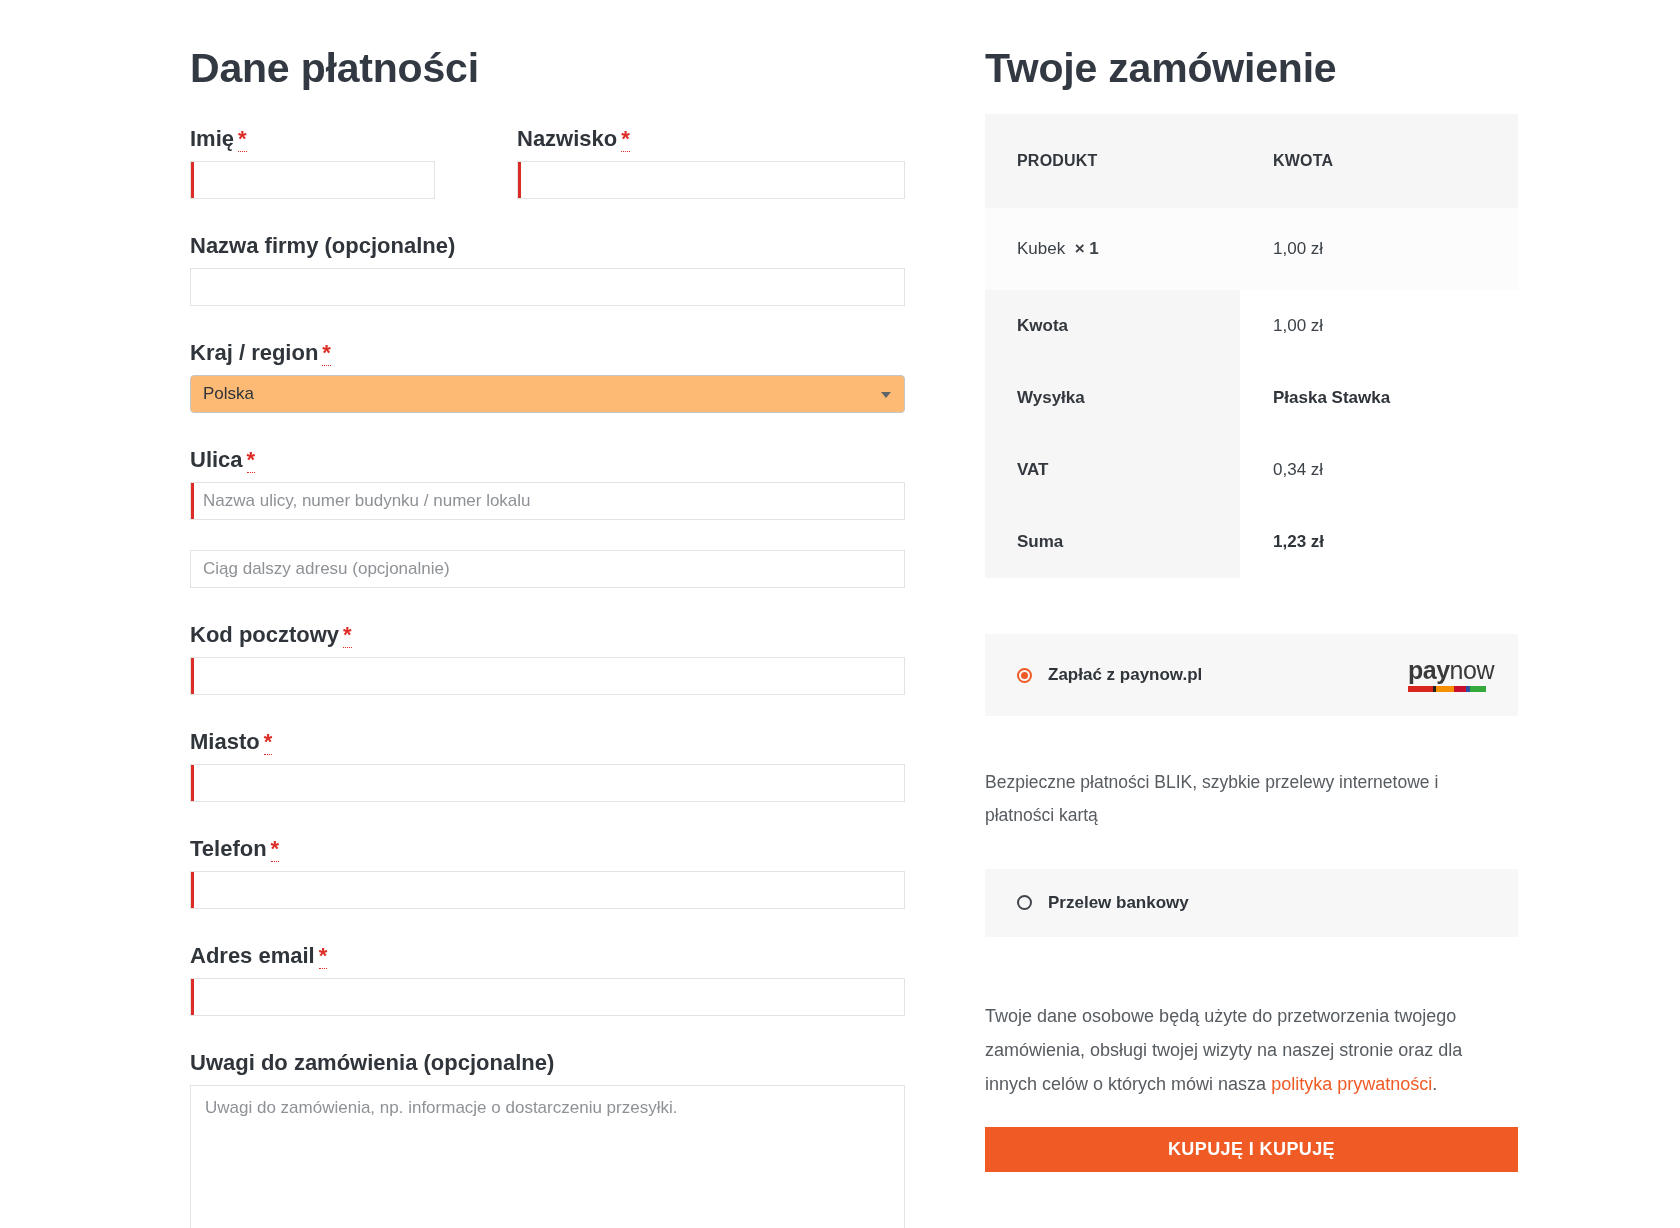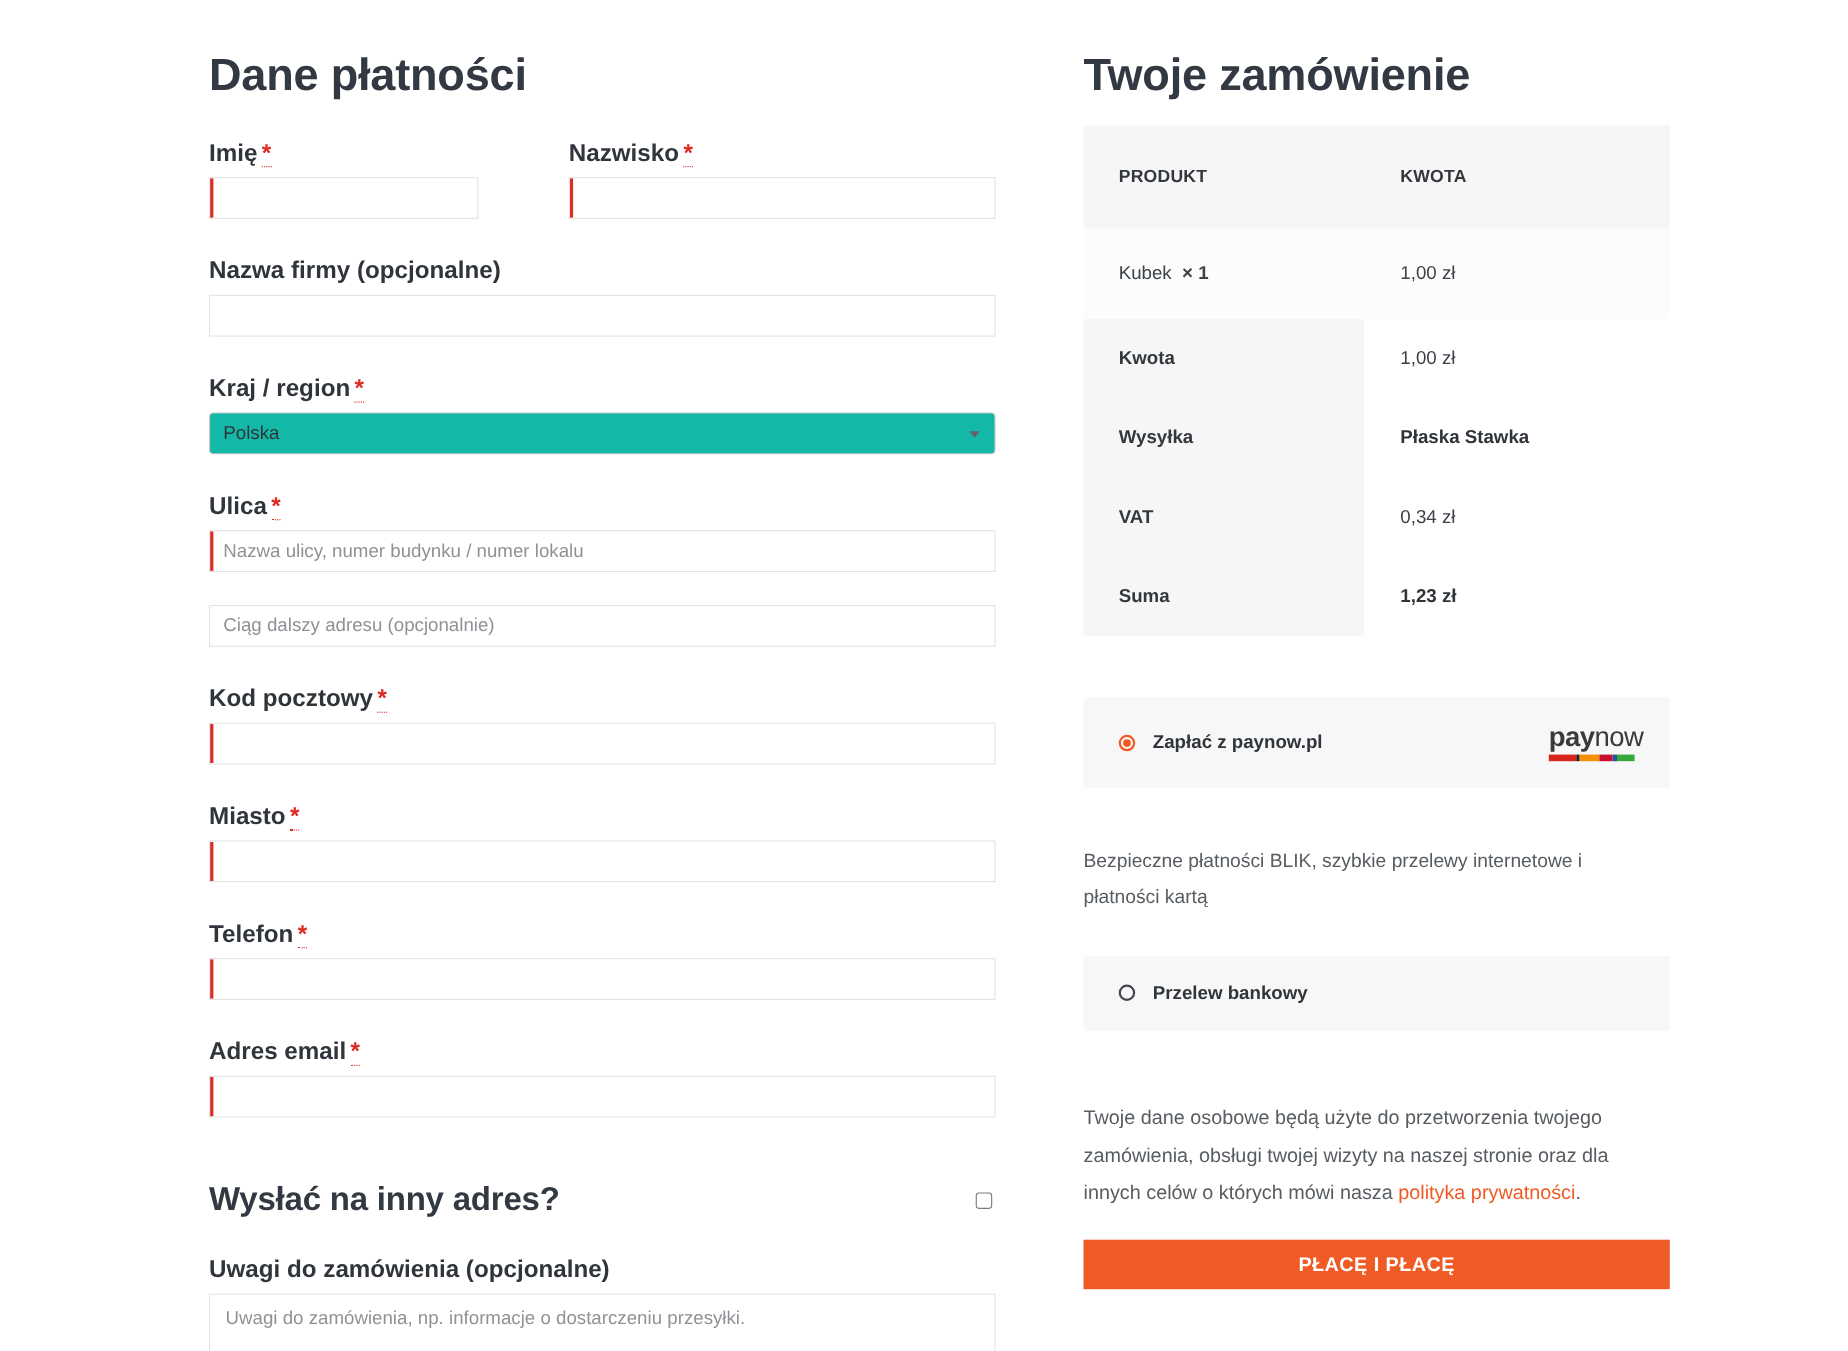--- a/index.html
+++ b/index.html
@@ -20,21 +20,21 @@
   .field-label { display:block; font-size:22px; font-weight:600; color:#30353b; margin-bottom:9px; }
   .req { color:var(--error); text-decoration:none; border-bottom:1px dotted var(--error); margin-left:4px; font-weight:600; }
 
   .text-input { width:100%; height:38px; border:1px solid #e3e3e3; background:#fff; padding:0 12px;
                 font-size:17px; color:#333; font-family:"Liberation Sans", sans-serif; outline:none; }
   .text-input::placeholder { color:#8e9296; opacity:1; }
   .invalid { box-shadow: inset 3px 0 0 var(--error); }
   .addr2 { margin-top:30px; }
 
   .select-box { position:relative; width:100%; height:38px; border:1px solid #c6c6c6; border-radius:4px;
-                background:#14b8a6; display:flex; align-items:center; padding:0 30px 0 12px; font-size:17px; color:#2f343a; cursor:pointer; }
+                background:#fdba74; display:flex; align-items:center; padding:0 30px 0 12px; font-size:17px; color:#2f343a; cursor:pointer; }
   .chevron { position:absolute; right:13px; top:16px; width:0; height:0;
              border-left:5px solid transparent; border-right:5px solid transparent; border-top:6px solid #5f6468; }
 
   .ship-row { display:flex; align-items:center; margin-top:58px; }
   h2.ship-title { margin:0; font-size:30px; font-weight:700; color:#333942; letter-spacing:-0.2px; flex:1; }
   .checkbox { width:15px; height:15px; border:1px solid #767a7e; border-radius:3px; background:#fff; cursor:pointer; margin-right:3px; }
 
   .notes-group { margin-top:33px; margin-bottom:0; }
   .notes-area { width:100%; height:170px; border:1px solid #e3e3e3; background:#fff; padding:12px 14px;
                 font-size:17px; color:#333; font-family:"Liberation Sans", sans-serif; resize:none; outline:none; }
@@ -132,24 +132,20 @@
     <div class="form-group">
       <label class="field-label"><span>Telefon</span><abbr class="req">*</abbr></label>
       <input class="text-input invalid" type="tel" style="">
     </div>
 
     <div class="form-group">
       <label class="field-label"><span>Adres email</span><abbr class="req">*</abbr></label>
       <input class="text-input invalid" type="email" style="">
     </div>
 
-    <div class="ship-row">
-      <h2 class="ship-title">Wysłać na inny adres?</h2>
-      <span class="checkbox" role="checkbox" aria-checked="false"></span>
-    </div>
 
     <div class="form-group notes-group">
       <label class="field-label">Uwagi do zamówienia (opcjonalne)</label>
       <textarea class="notes-area" placeholder="Uwagi do zamówienia, np. informacje o dostarczeniu przesyłki." style=""></textarea>
     </div>
   </div>
 
   <div class="order-col">
     <h1 class="section-title">Twoje zamówienie</h1>
 
@@ -204,16 +200,16 @@
 
     <div class="pay-desc">Bezpieczne płatności BLIK, szybkie przelewy internetowe i płatności kartą</div>
 
     <div class="pay-box">
       <span class="radio off" role="radio" aria-checked="false"></span>
       <span class="pay-label">Przelew bankowy</span>
     </div>
 
     <div class="privacy"><span>Twoje dane osobowe będą użyte do przetworzenia twojego zamówienia, obsługi twojej wizyty na naszej stronie oraz dla innych celów o których mówi nasza </span><a class="privacy-link">polityka prywatności</a><span>.</span></div>
 
-    <button class="place-order-btn">PŁACĘ I PŁACĘ</button>
+    <button class="place-order-btn">KUPUJĘ I KUPUJĘ</button>
   </div>
 
 </div>
 
 </body></html>

